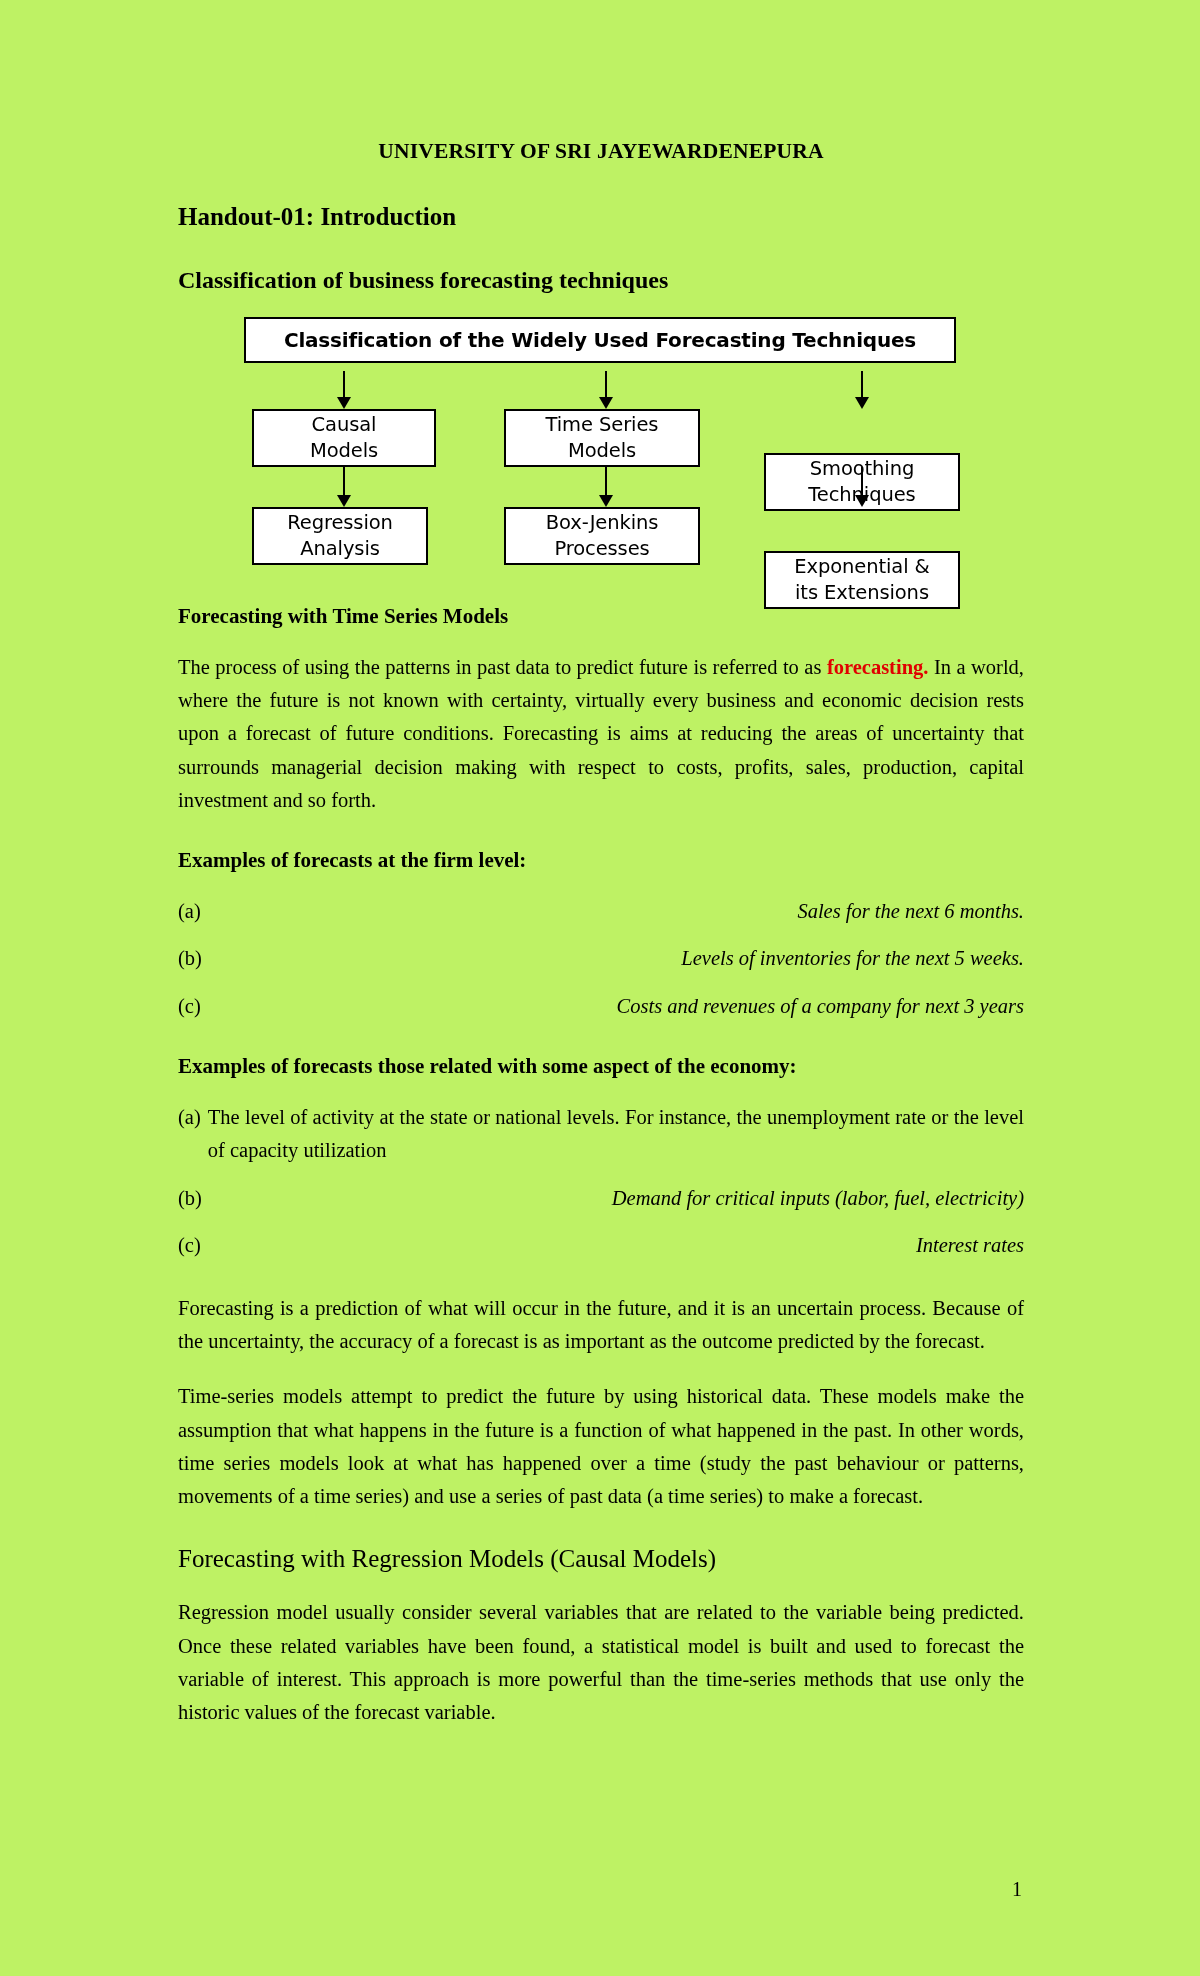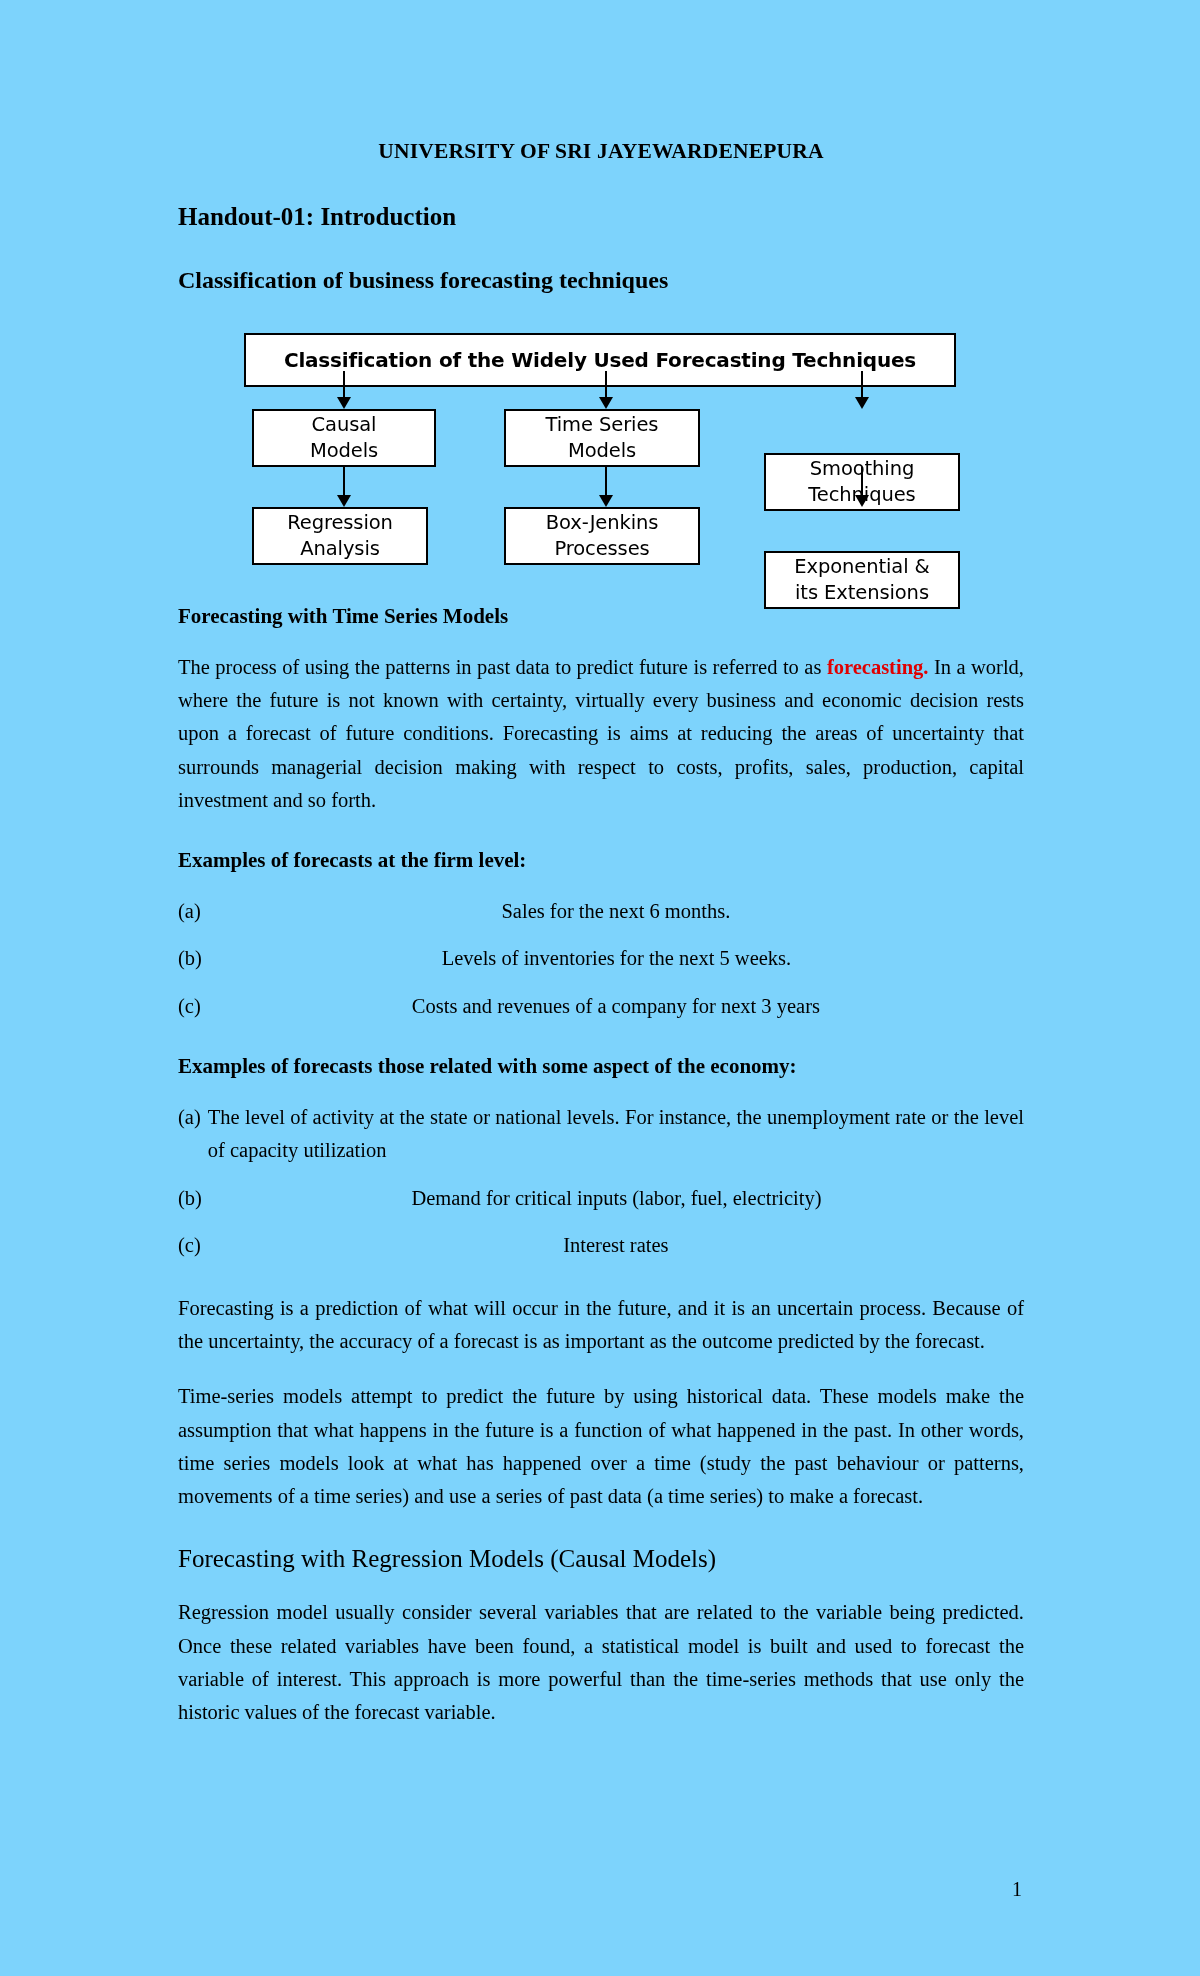--- a/index.html
+++ b/index.html
@@ -13,21 +13,21 @@
     position: relative;
     font-family: "Liberation Serif", "DejaVu Serif", serif;
     color: #000000;
     overflow: hidden;
   }
   .page {
     position: absolute;
     left: 0; top: 0;
     width: 1200px;
     height: 1976px;
-    background: #7dd3fc;
+    background: #bef264;
   }
   .content {
     position: absolute;
     left: 178px;
     top: 138px;
     width: 846px;
   }
 
   
   .doc-header {
@@ -92,21 +92,21 @@
   }
   .list-item .marker {
     flex: 0 0 auto;
     white-space: nowrap;
     padding-right: 7px;
   }
   .list-item .itext {
     flex: 1 1 auto;
     text-align: justify;
   }
-  .list-item.nojust .itext { text-align: center; }
+  .list-item.nojust .itext { text-align: right; font-style: italic; }
 
   
   .diagram {
     position: relative;
     width: 712px;
     margin: 22px 0 0 66px;
     height: 248px;
     font-family: "DejaVu Sans", "Liberation Sans", sans-serif;
   }
   .fc-box {
@@ -115,23 +115,23 @@
     border: 2px solid #000;
     background: #fff;
     display: flex;
     align-items: center;
     justify-content: center;
     text-align: center;
     color: #000;
   }
   .fc-title-box {
     left: 0px;
-    top: 16px;
+    top: 0px;
     width: 712px;
-    height: 54px;
+    height: 46px;
     font-size: 20px;
     font-weight: bold;
     letter-spacing: -0.2px;
   }
   .fc-mid {
     top: 92px;
     width: 184px;
     height: 58px;
     font-size: 19.5px;
     font-weight: normal;

